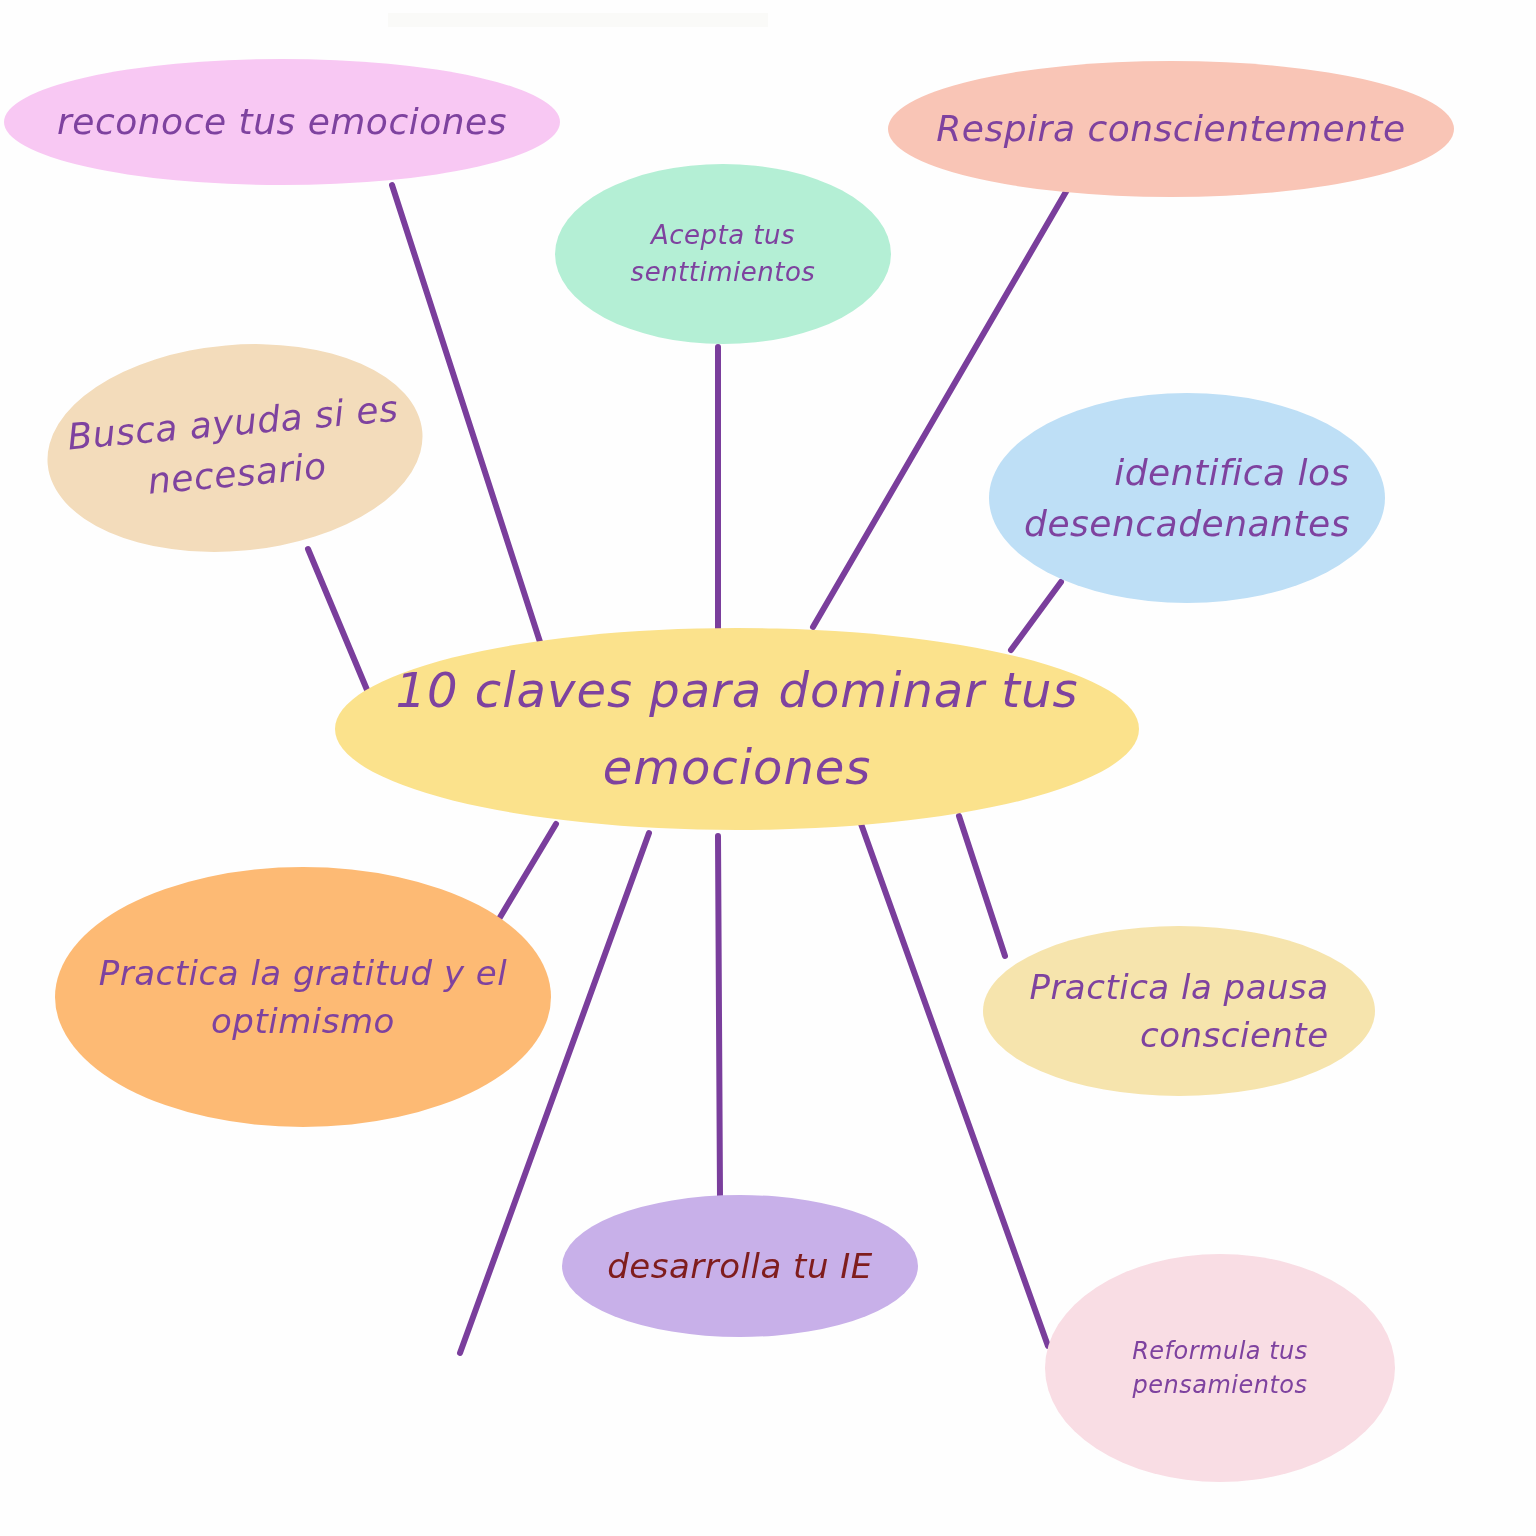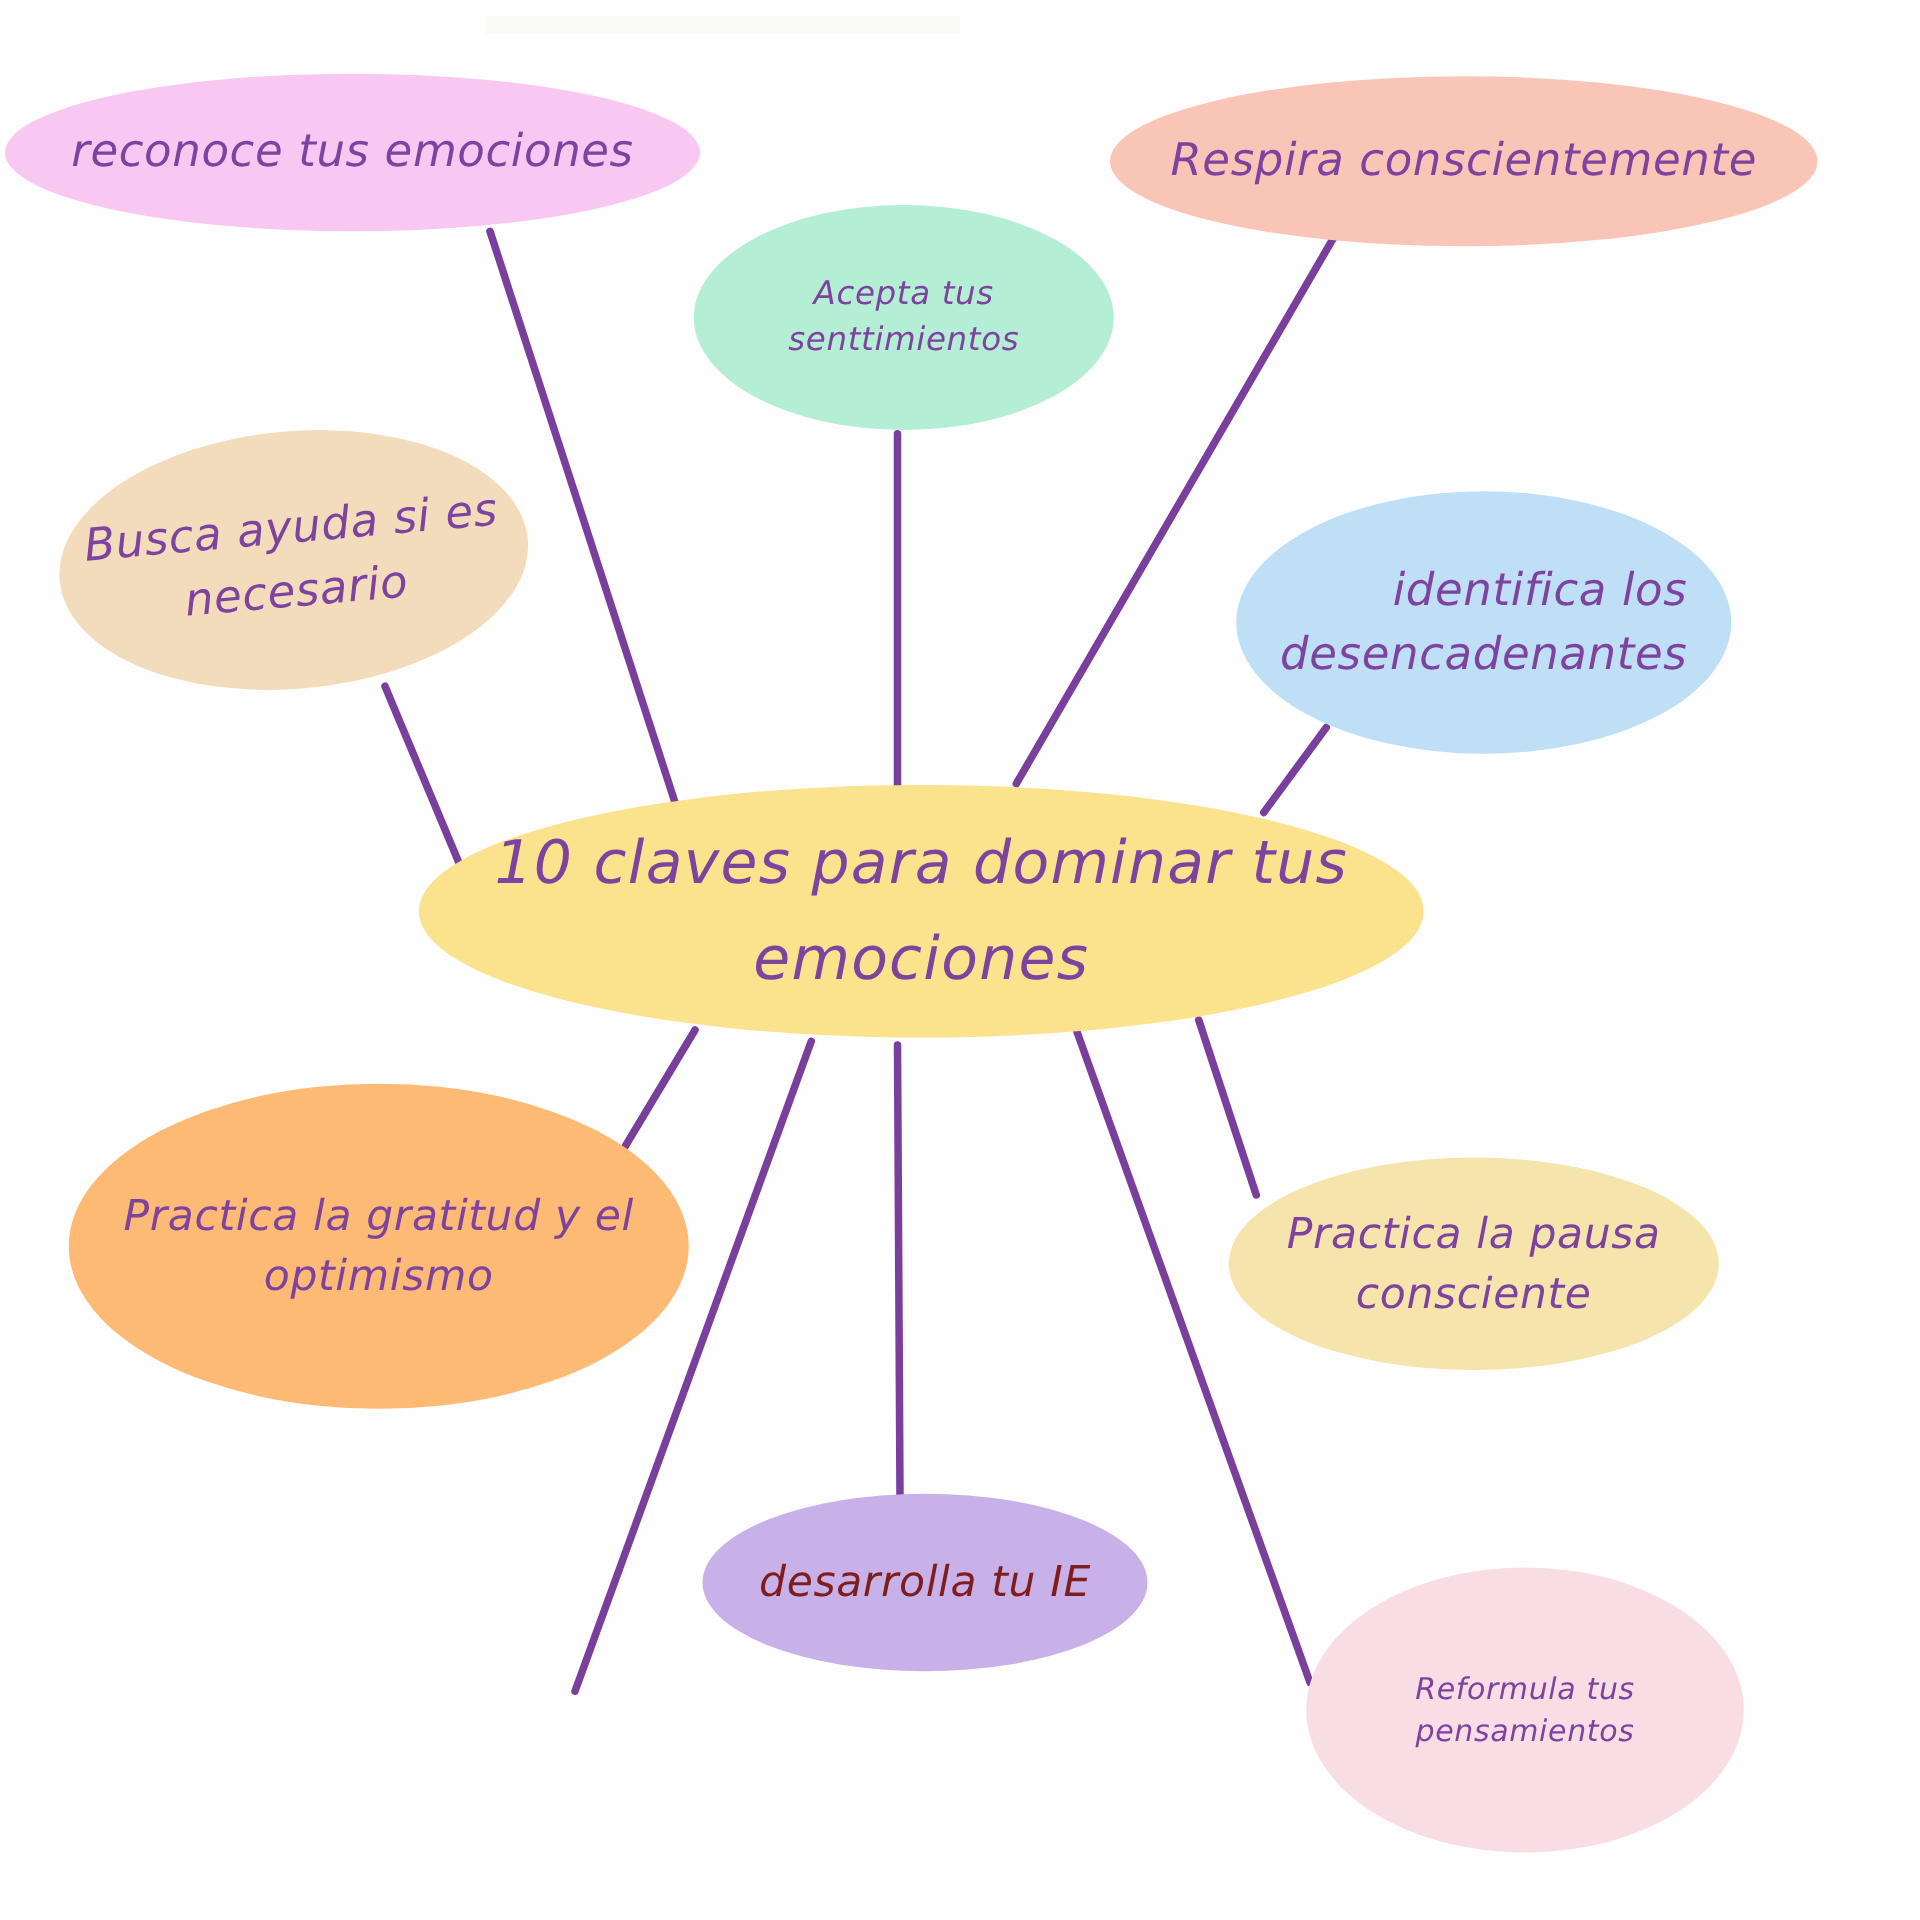--- a/index.html
+++ b/index.html
@@ -91,21 +91,21 @@
     </div>
     <div class="node" style="left: 989px; top: 393px; width: 396px; height: 210px; background: rgb(190, 223, 246); text-align: right;">
       <span style="font-size: 36px; color: rgb(126, 66, 159);">identifica los
 desencadenantes</span>
     </div>
     <div class="node" style="left: 55px; top: 867px; width: 496px; height: 260px; background: #fdba74;">
       <span style="font-size: 34px; color: rgb(126, 66, 159);">Practica la gratitud y el
 optimismo</span>
     </div>
     <div class="node" style="left: 983px; top: 926px; width: 392px; height: 170px; background: rgb(246, 228, 173);">
-      <span style="font-size: 34px; color: rgb(126, 66, 159);">Practica la pausa
+      <span style="font-size: 34px; color: rgb(126, 66, 159); text-align: right;">Practica la pausa
 consciente</span>
     </div>
     <div class="node" style="left: 562px; top: 1195px; width: 356px; height: 142px; background: rgb(200, 176, 233);">
       <span style="font-size: 34px; color: #7f1d1d;">desarrolla tu IE</span>
     </div>
     <div class="node" style="left: 1045px; top: 1254px; width: 350px; height: 228px; background: rgb(249, 221, 228);">
       <span style="font-size: 24px; color: rgb(126, 66, 159);">Reformula tus
 pensamientos</span>
     </div>
   </div>

